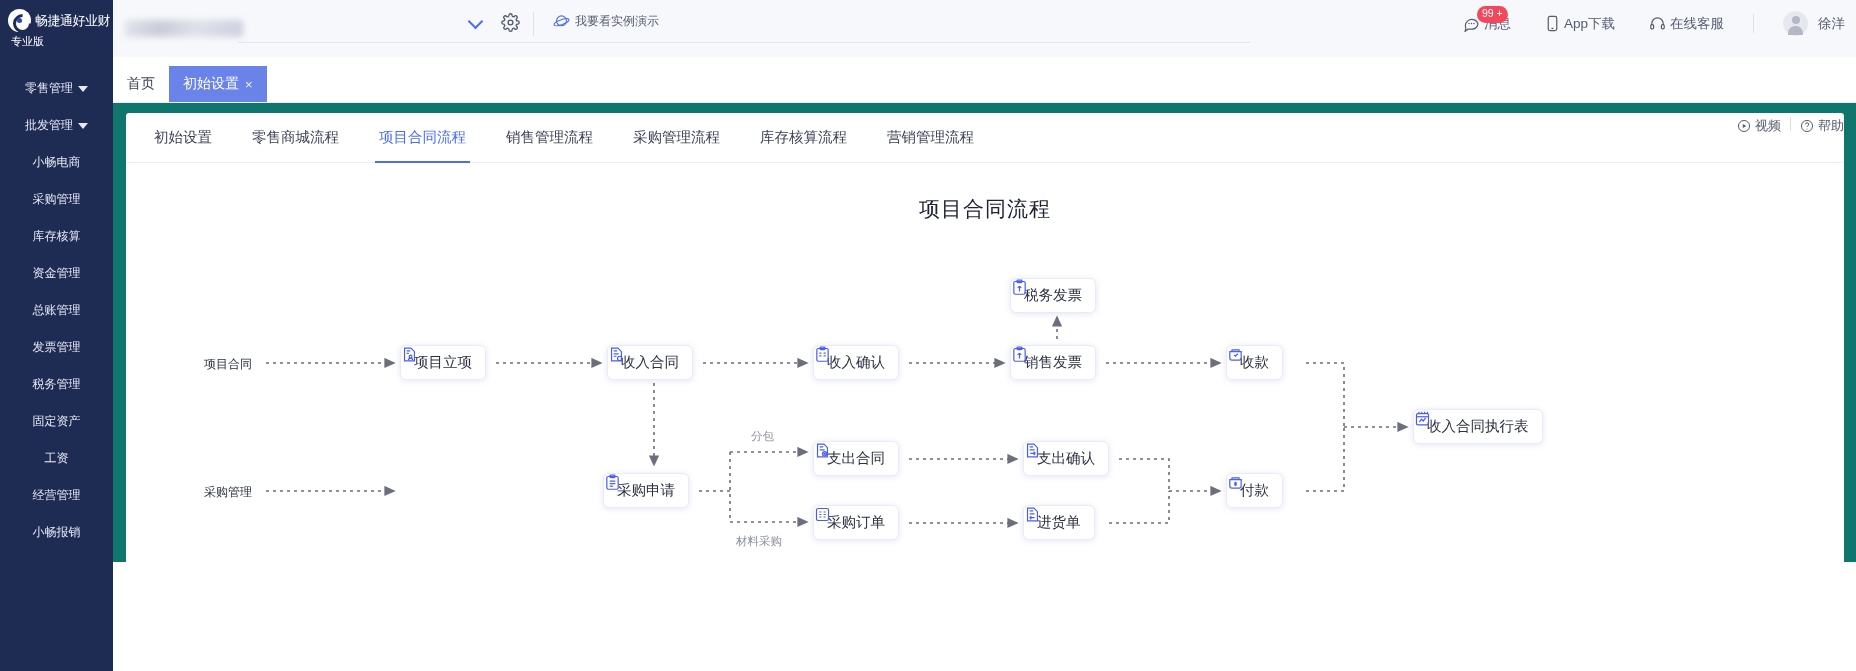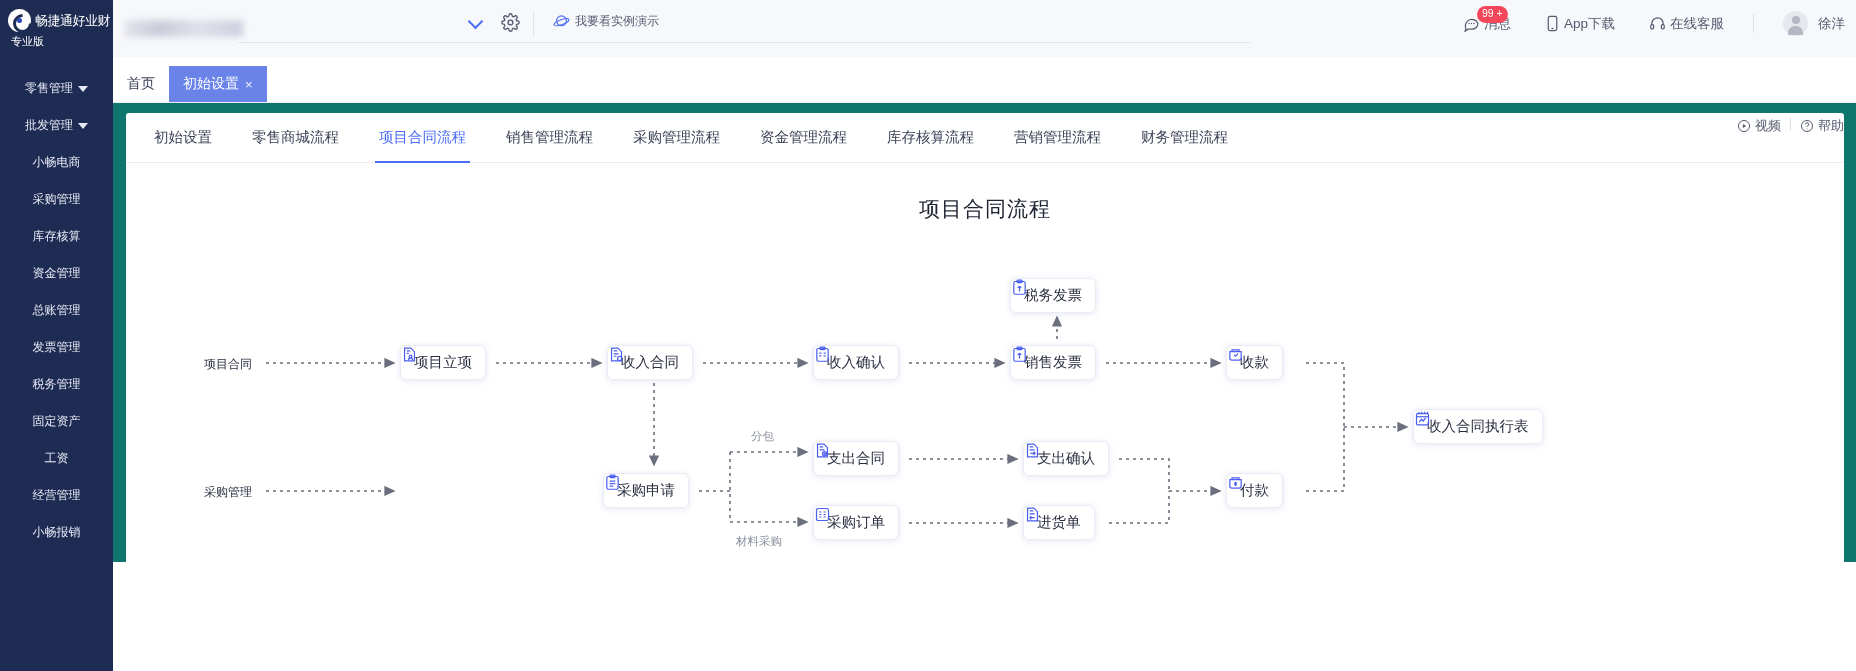--- a/index.html
+++ b/index.html
@@ -297,30 +297,24 @@
       <div class="stab active">
           <span>项目合同流程</span>
         </div>
       <div class="stab">
           <span>销售管理流程</span>
         </div>
       <div class="stab">
           <span>采购管理流程</span>
         </div>
       <div class="stab">
-          <span>资金管理流程</span>
-        </div>
-      <div class="stab">
           <span>库存核算流程</span>
         </div>
       <div class="stab">
           <span>营销管理流程</span>
-        </div>
-      <div class="stab">
-          <span>财务管理流程</span>
         </div>
 
       <div class="card-actions">
         <div class="ca-item">
           <svg width="14" height="14" viewBox="0 0 24 24" fill="none" stroke="#555a6e" stroke-width="1.7">
             <circle cx="12" cy="12" r="9.5"></circle>
             <path d="M10 8.5l6 3.5-6 3.5z" fill="#555a6e" stroke="none"></path>
           </svg>
           <span>视频</span>
         </div>

